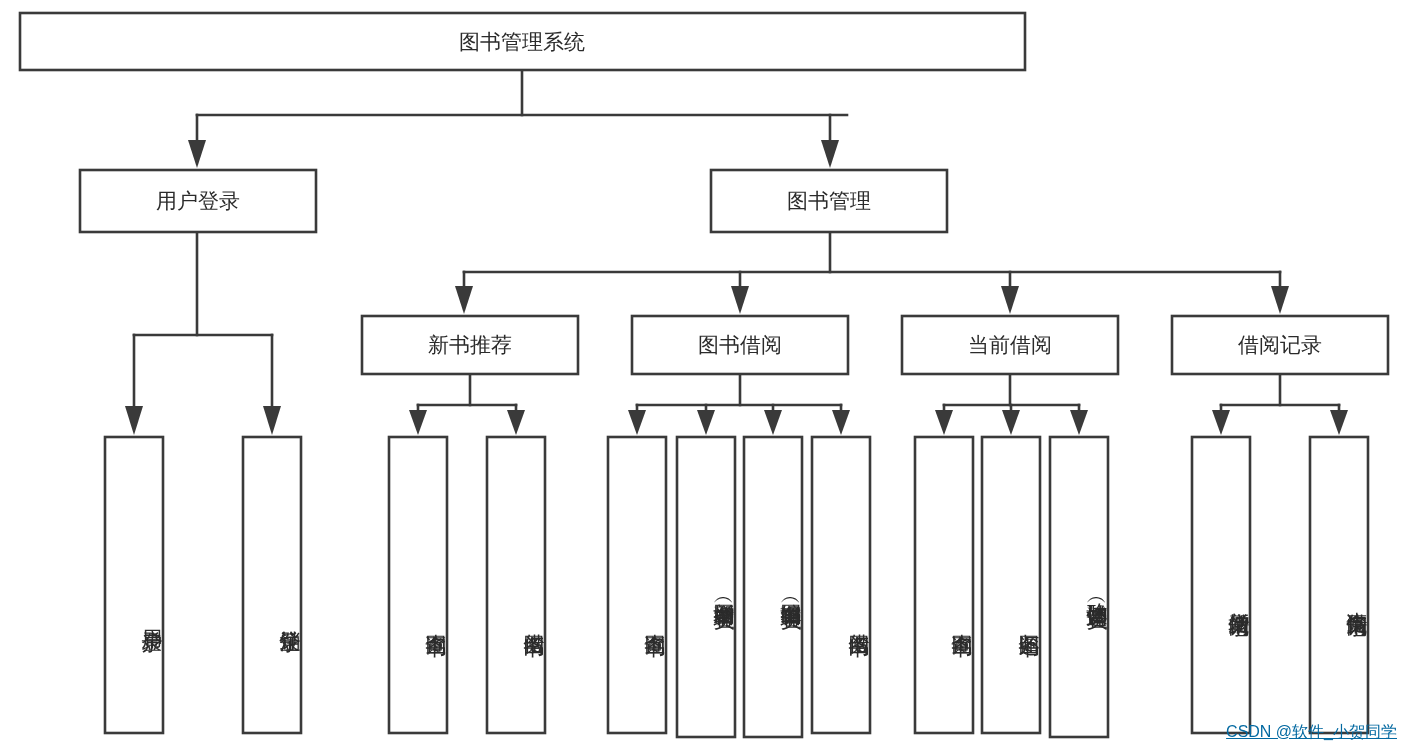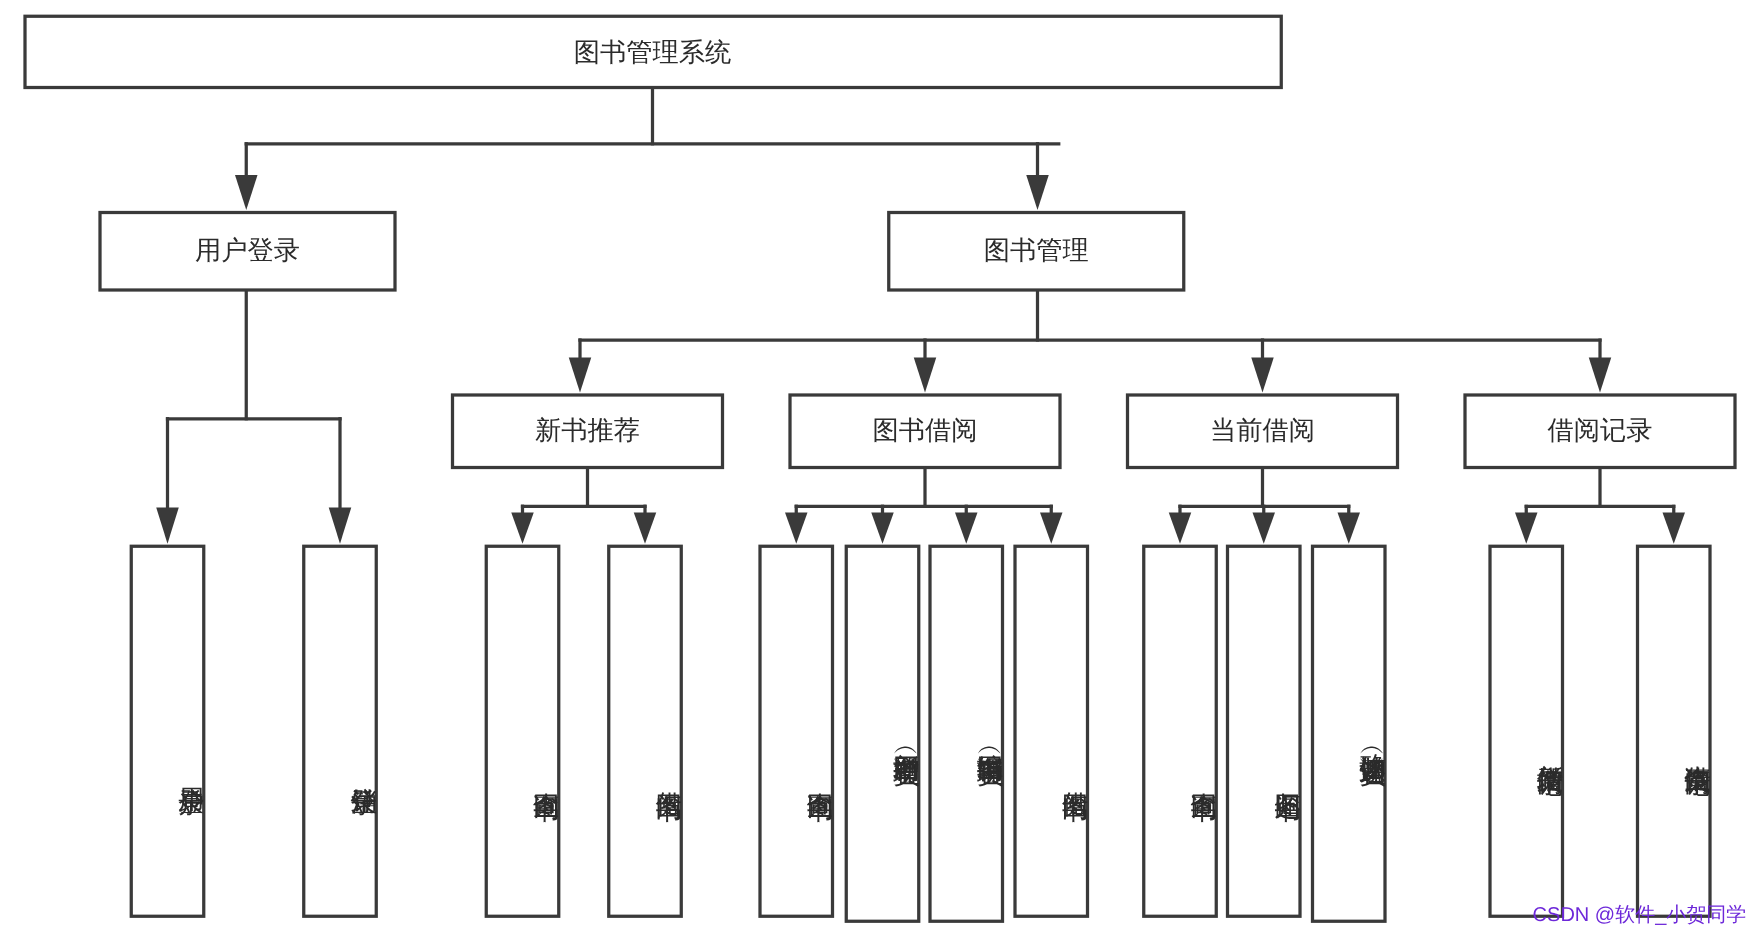--- a/index.html
+++ b/index.html
@@ -63,22 +63,23 @@
     align-items: flex-start;
     justify-content: center;
     pointer-events: none;
   }
   .watermark {
     position: absolute;
     right: 8px;
     bottom: 4px;
     font-family: "Liberation Sans", "DejaVu Sans", sans-serif;
     font-size: 16px;
-    color: #6d28d9;
+    color: #0369a1;
     white-space: nowrap;
+    text-decoration: underline;
   }
 </style>
 </head>
 <body>
 
 <div id="diagram-root">
 
   <svg id="flow" viewBox="0 0 1405 747">
 
     <g>

